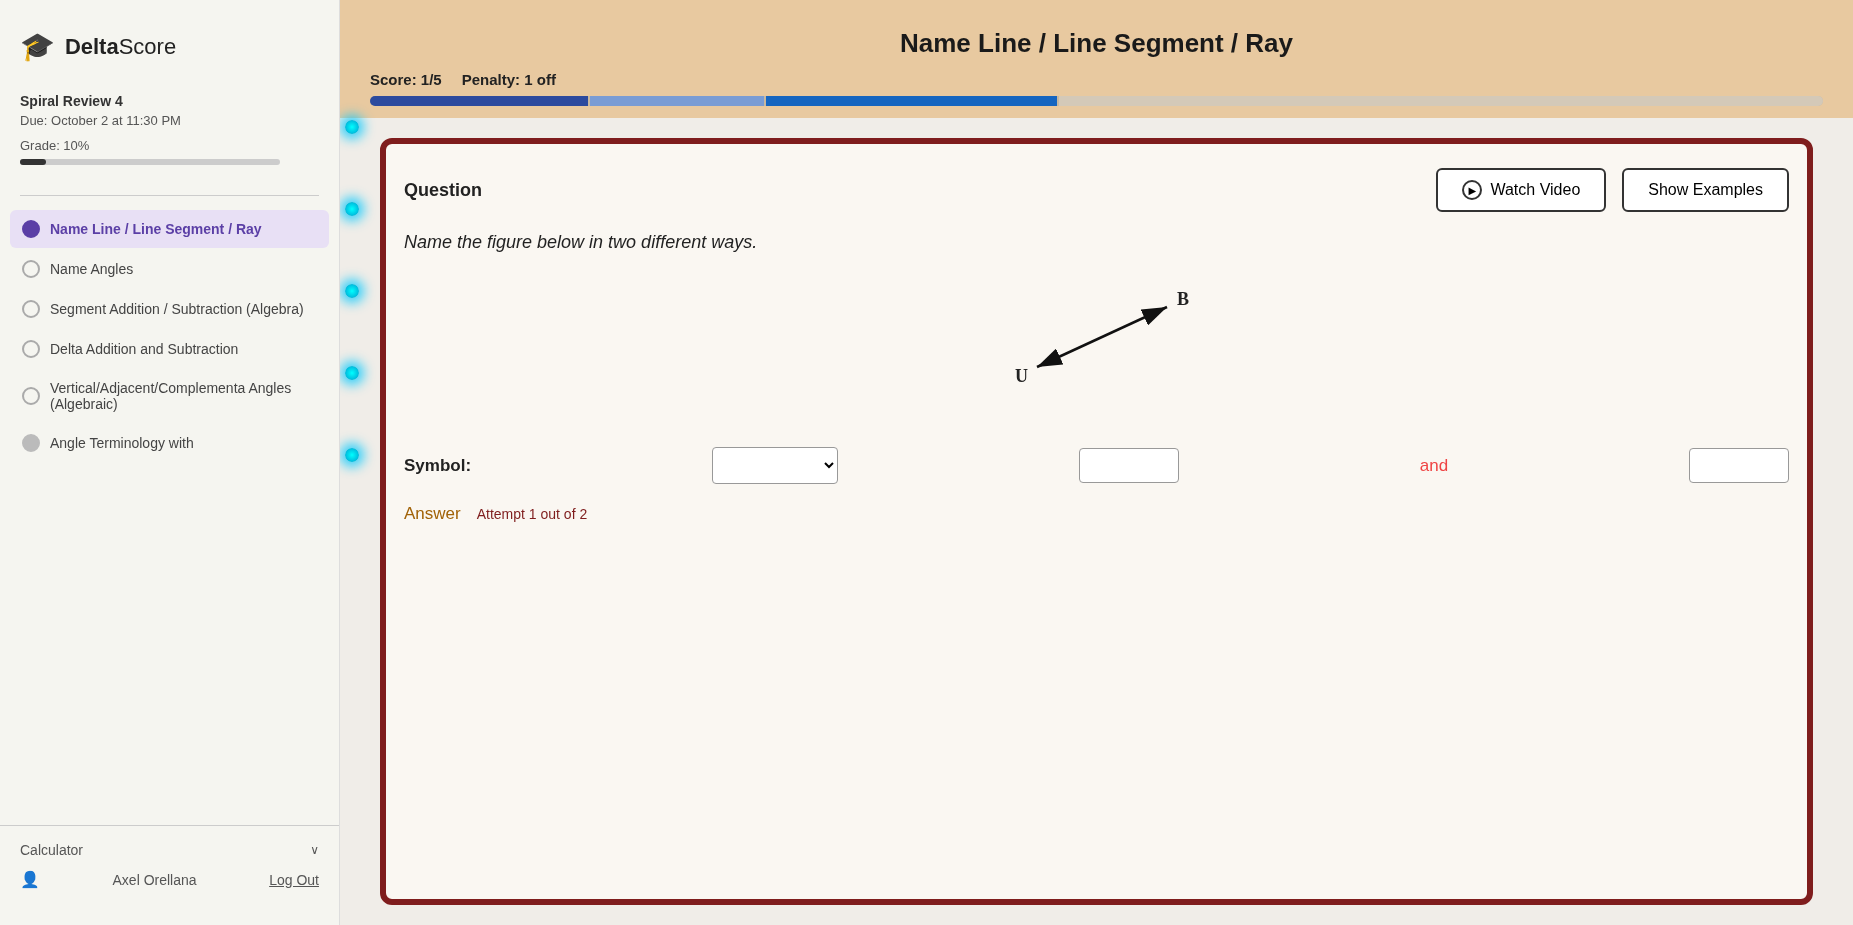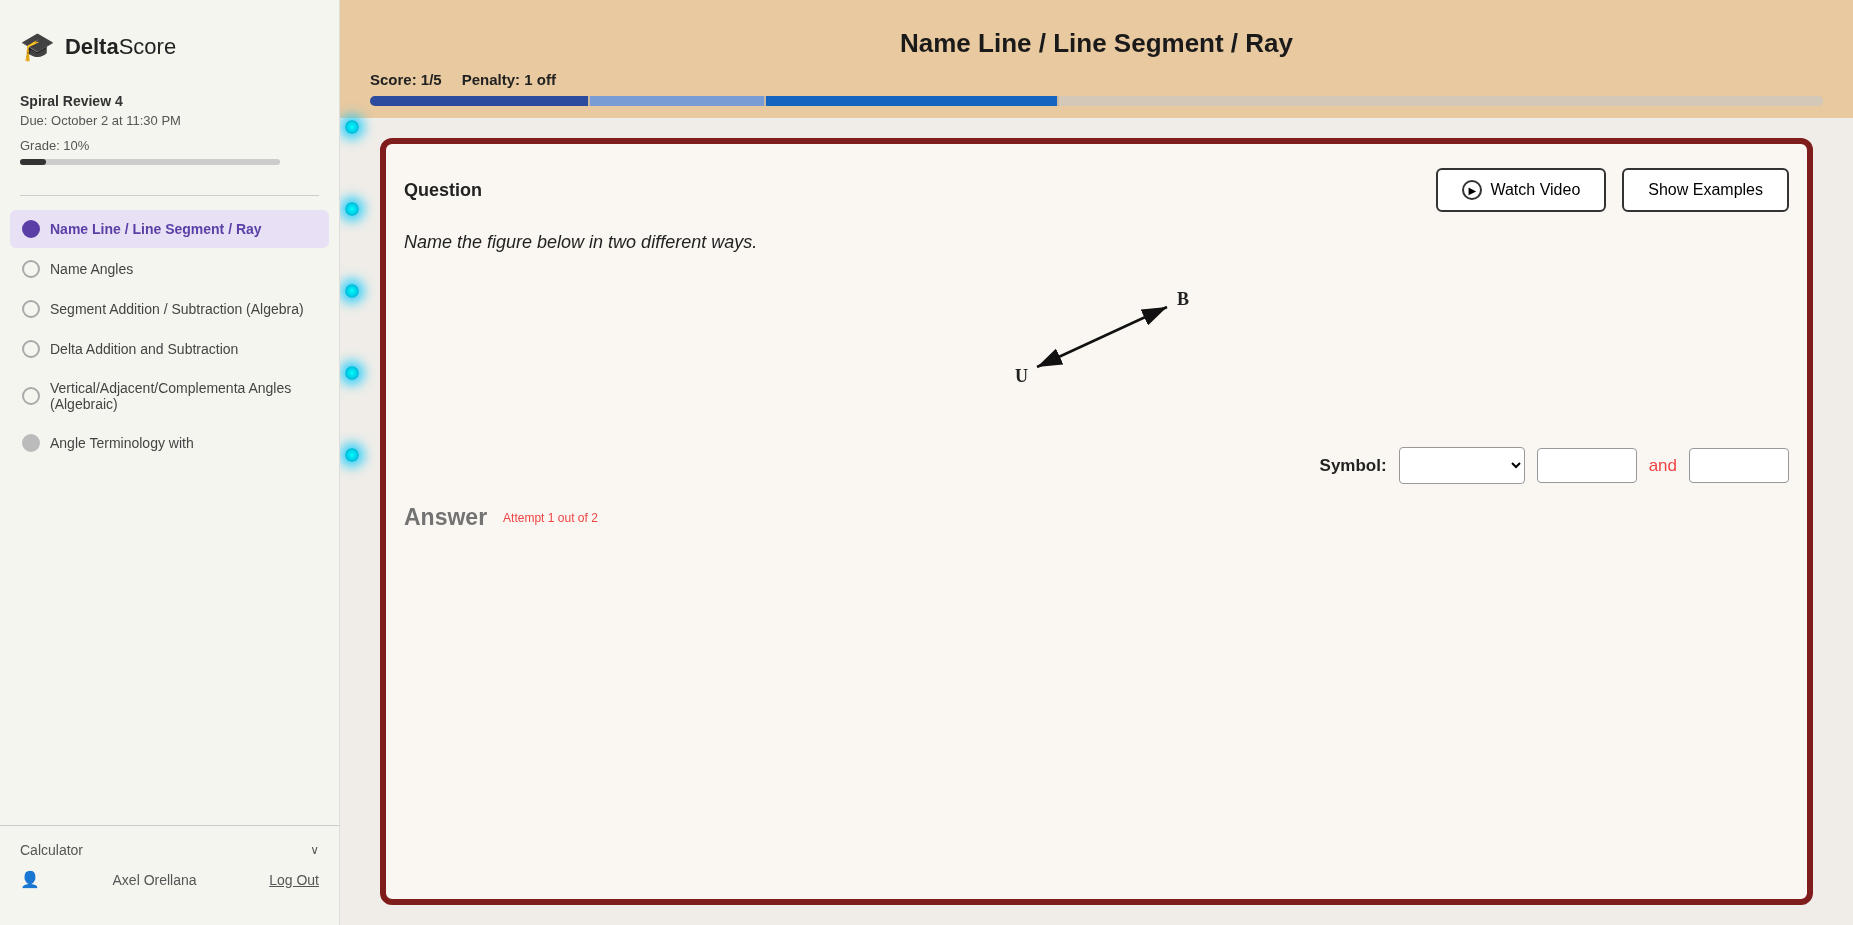--- a/index.html
+++ b/index.html
@@ -262,21 +262,21 @@
     }
     .ray-svg {
       width: 320px;
       height: 140px;
     }
 
     
     .answer-row {
       display: flex;
       align-items: center;
-      justify-content: flex-end;
+      justify-content: space-between;
       gap: 12px;
       margin-bottom: 20px;
     }
     .symbol-label {
       font-size: 17px;
       font-weight: 600;
       color: #222;
     }
     .symbol-select {
       border: 1px solid #999;
@@ -301,27 +301,27 @@
     }
 
     
     .answer-footer {
       display: flex;
       align-items: center;
       gap: 16px;
       margin-top: 10px;
     }
     .answer-bold {
-      font-size: 23px;
-      font-weight: bold;
-      color: #737373;
+      font-size: 17px;
+      font-weight: normal;
+      color: #a16207;
     }
     .attempt-text {
-      font-size: 12px;
-      color: #ef4444;
+      font-size: 14px;
+      color: #7f1d1d;
     }
   </style>
 </head>
 <body>
 
 <div class="sidebar">
   <div class="logo-area">
     <span class="logo-icon">🎓</span>
     <span class="logo-text">
       <span style="font-weight:bold;">Delta</span><span>Score</span>

